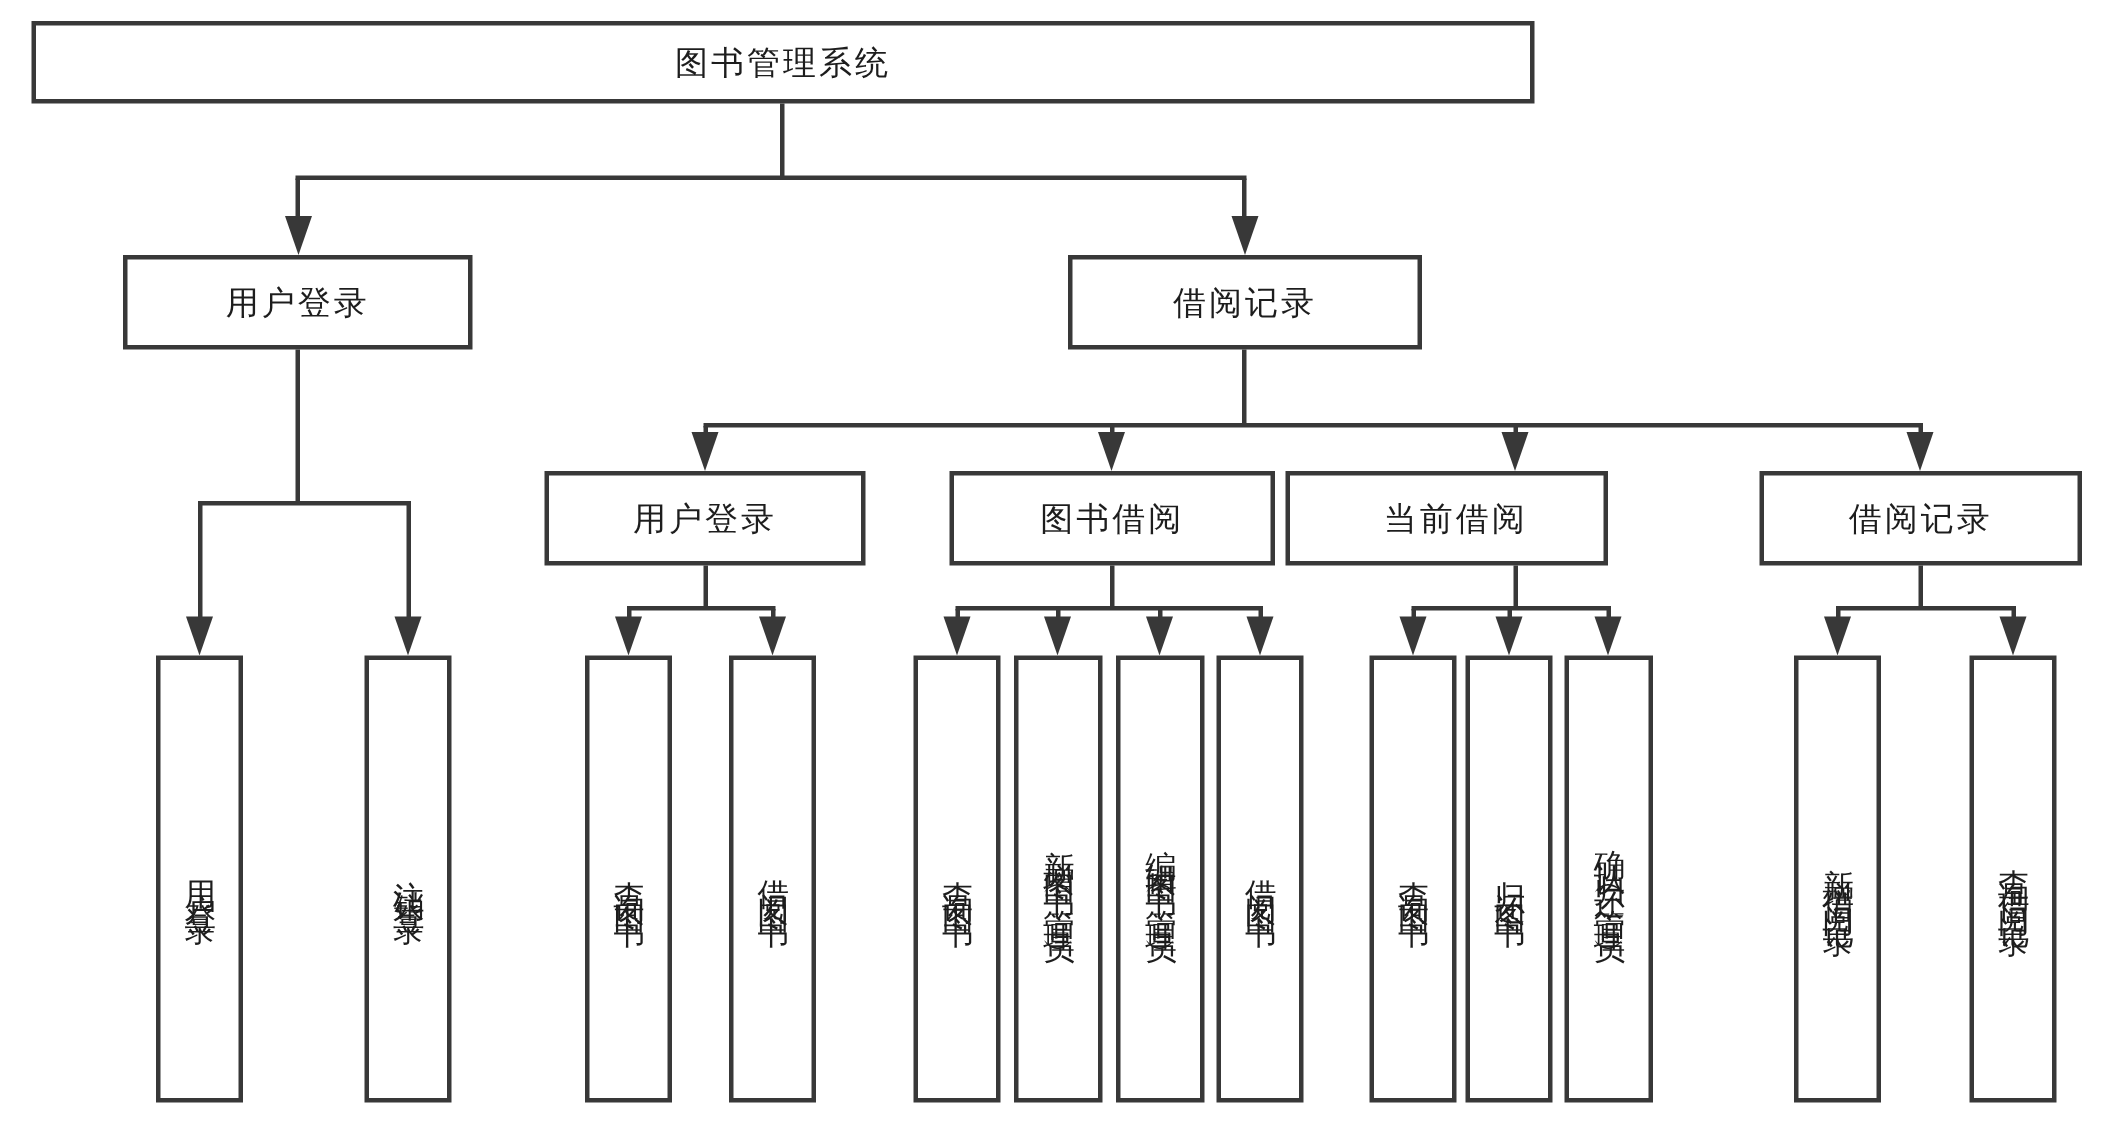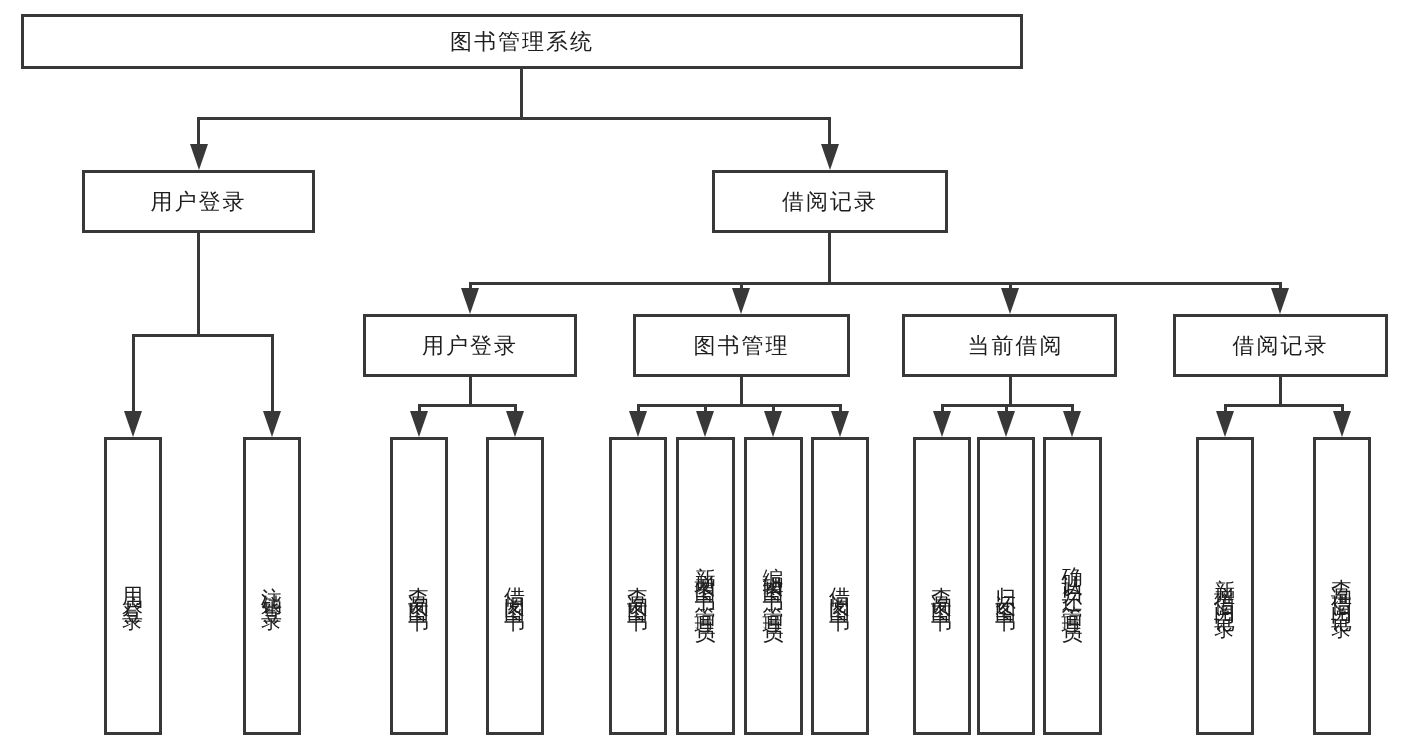--- a/index.html
+++ b/index.html
@@ -81,22 +81,22 @@
   <div class="vline" style="left:469px;top:284px;height:6px;"></div>
   <div class="arrow" style="left:461px;top:288px;"></div>
   <div class="vline" style="left:740px;top:284px;height:6px;"></div>
   <div class="arrow" style="left:732px;top:288px;"></div>
   <div class="vline" style="left:1009px;top:284px;height:6px;"></div>
   <div class="arrow" style="left:1001px;top:288px;"></div>
   <div class="vline" style="left:1279px;top:284px;height:6px;"></div>
   <div class="arrow" style="left:1271px;top:288px;"></div>
 
   <div class="box" style="left:363px;top:314px;width:214px;height:63px;">用户登录</div>
-  <div class="box" style="left:633px;top:314px;width:217px;height:63px;">图书管理</div>
-  <div class="box" style="left:902px;top:314px;width:215px;height:63px;padding-left:12px;">当前借阅</div>
+  <div class="box" style="left:633px;top:314px;width:217px;height:63px;">图书借阅</div>
+  <div class="box" style="left:857px;top:314px;width:215px;height:63px;padding-left:12px;">当前借阅</div>
   <div class="box" style="left:1173px;top:314px;width:215px;height:63px;">借阅记录</div>
 
   <div class="vline" style="left:469px;top:377px;height:29px;"></div>
   <div class="hline" style="left:418px;top:404px;width:99px;"></div>
   <div class="vline" style="left:418px;top:406px;height:7px;"></div>
   <div class="arrow" style="left:410px;top:411px;"></div>
   <div class="vline" style="left:514px;top:406px;height:7px;"></div>
   <div class="arrow" style="left:506px;top:411px;"></div>
 
   <div class="vline" style="left:740px;top:377px;height:29px;"></div>

